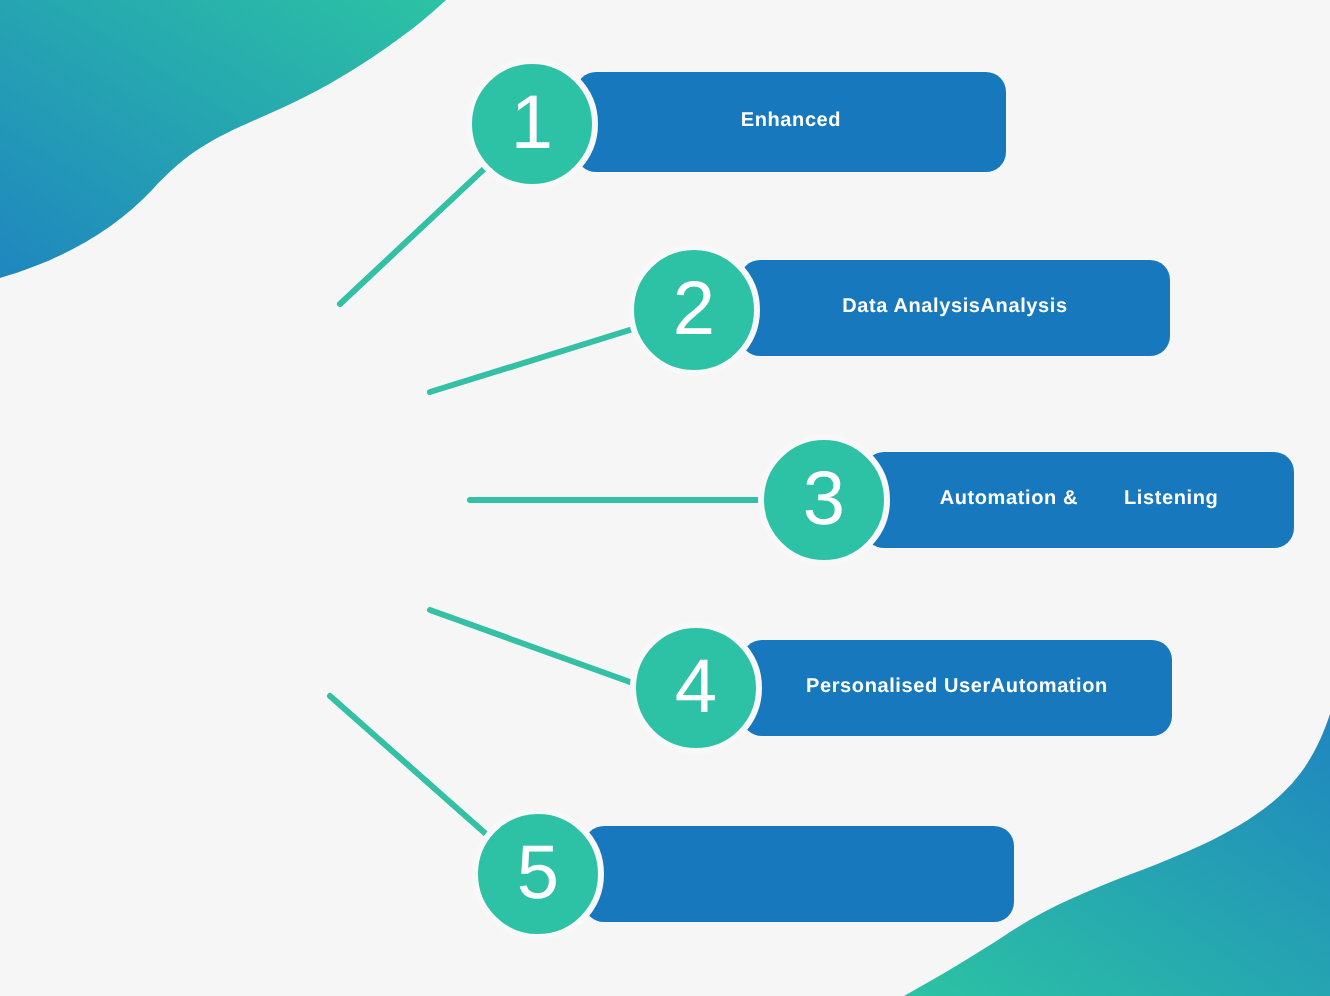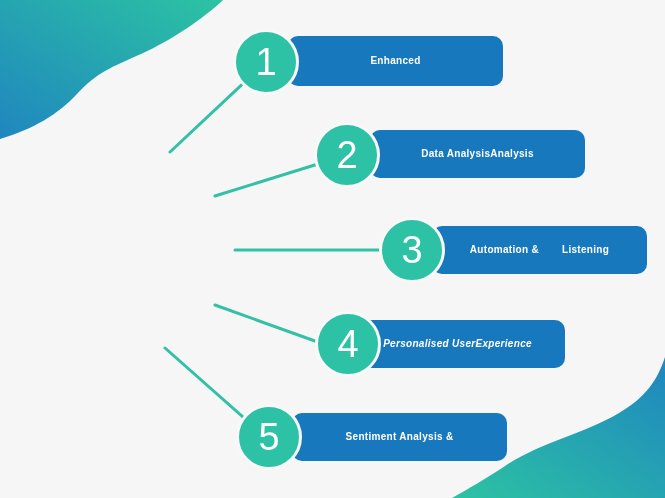--- a/index.html
+++ b/index.html
@@ -44,21 +44,21 @@
     background:#2dc2a5;border:3px solid #f7f8f7;box-sizing:border-box;
     display:flex;align-items:center;justify-content:center;
     color:#ffffff;font-size:38px;font-weight:500;
   }
   .bar1{left:288px;top:36px;height:50px;}
   .num1{left:233px;top:29px;}
   .bar2{left:370px;top:130px;}
   .num2{left:314px;top:122px;}
   .bar3{left:432px;top:226px;gap:23px;}
   .num3{left:379px;top:217px;}
-  .bar4{left:350px;top:320px;font-style:italic;}
+  .bar4{left:371px;top:320px;}
   .num4{left:315px;top:311px;}
   .bar5{left:292px;top:413px;}
   .num5{left:236px;top:404px;}
 </style>
 </head>
 <body>
 
 <div class="canvas">
 
   <svg class="layer" viewBox="0 0 665 498">
@@ -90,24 +90,23 @@
   <div class="bar bar2">
     <span>Data Analysis</span>
     <span>Analysis</span>
   </div>
   <div class="bar bar3">
     <span>Automation &amp;</span>
     <span>Listening</span>
   </div>
   <div class="bar bar4">
     <span>Personalised User</span>
-    <span>Experience</span>
+    <span>Automation</span>
   </div>
   <div class="bar bar5">
-    <span>Sentiment Analysis &amp;</span>
   </div>
 
   <div class="num num1">1</div>
   <div class="num num2">2</div>
   <div class="num num3">3</div>
   <div class="num num4">4</div>
   <div class="num num5">5</div>
 
 
 </div>

